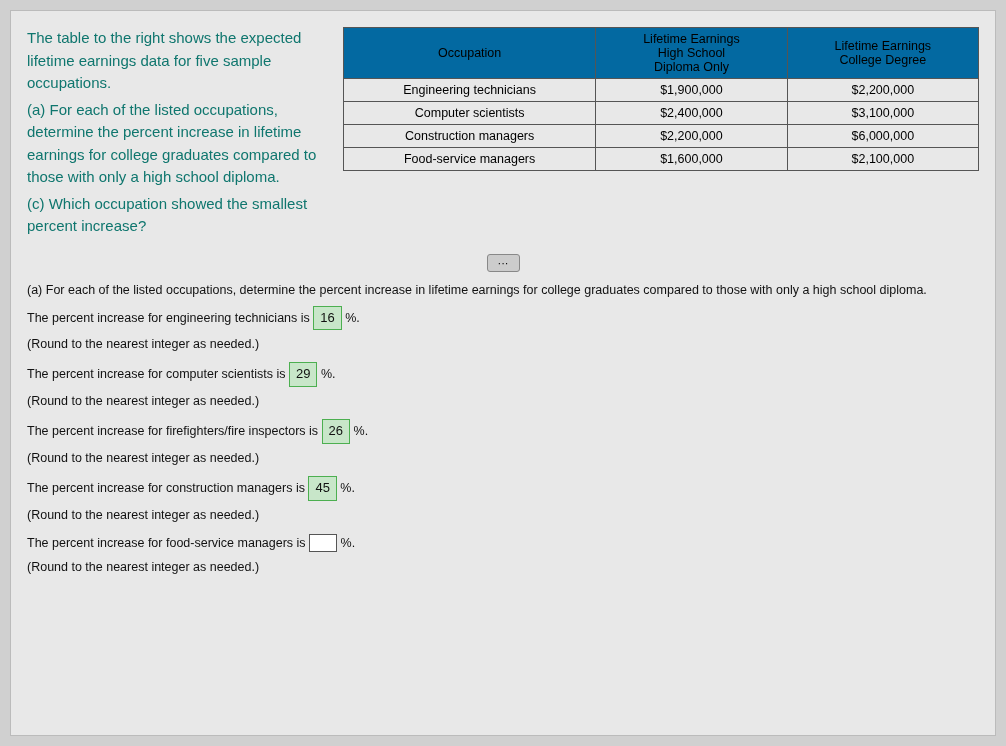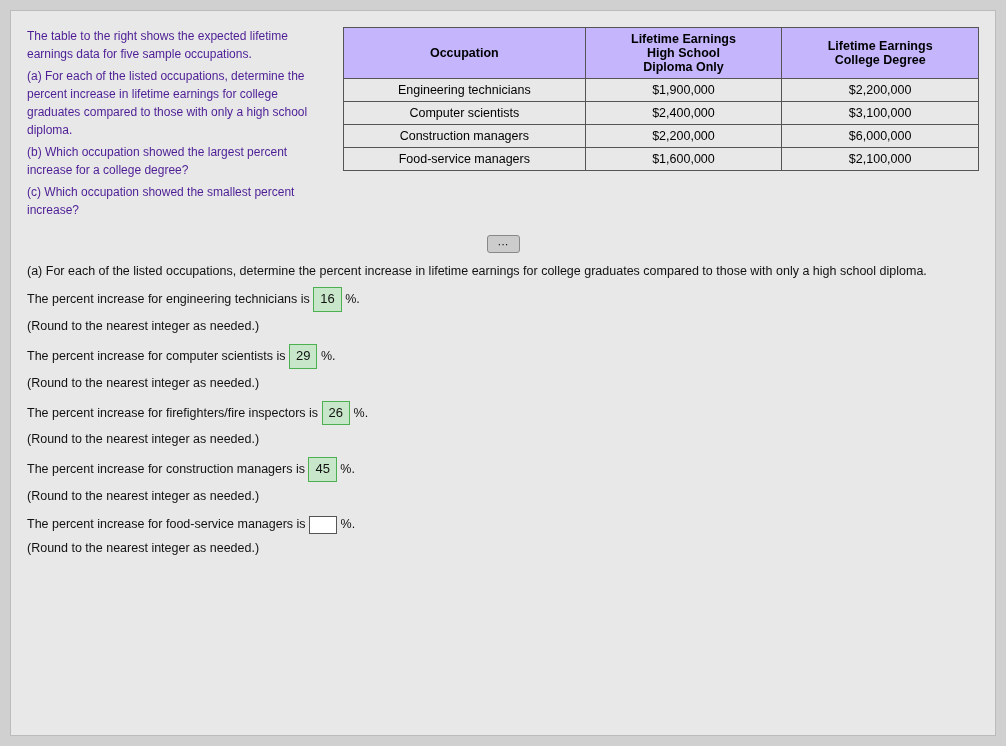--- a/index.html
+++ b/index.html
@@ -21,44 +21,44 @@
       padding: 16px;
       border: 1px solid #bbb;
     }
     .top-section {
       display: flex;
       gap: 16px;
       margin-bottom: 12px;
     }
     .left-text {
       flex: 0 0 300px;
-      font-size: 12px;
+      font-size: 15px;
       line-height: 1.5;
-      color: #4c1d95;
+      color: #0f766e;
     }
     .left-text p {
       margin-bottom: 4px;
     }
     .right-table {
       flex: 1;
     }
     table {
       border-collapse: collapse;
       width: 100%;
       font-size: 12.5px;
     }
     table th, table td {
       border: 1px solid #555;
       padding: 4px 8px;
       text-align: center;
       vertical-align: middle;
     }
     table th {
-      background: #c4b5fd;
-      font-weight: bold;
+      background: #0369a1;
+      font-weight: normal;
     }
     table td:first-child {
       text-align: center;
     }
     .divider-row {
       display: flex;
       justify-content: center;
       margin: 8px 0;
     }
     .divider-btn {
@@ -107,21 +107,20 @@
 </head>
 <body>
 
 <div class="page">
 
   <div class="top-section">
 
     <div class="left-text">
       <p>The table to the right shows the expected lifetime earnings data for five sample occupations.</p>
       <p>(a) For each of the listed occupations, determine the percent increase in lifetime earnings for college graduates compared to those with only a high school diploma.</p>
-      <p>(b) Which occupation showed the largest percent increase for a college degree?</p>
       <p>(c) Which occupation showed the smallest percent increase?</p>
     </div>
 
     <div class="right-table">
       <table>
         <thead>
           <tr>
             <th>Occupation</th>
             <th>Lifetime Earnings<br>High School<br>Diploma Only</th>
             <th>Lifetime Earnings<br>College Degree</th>

